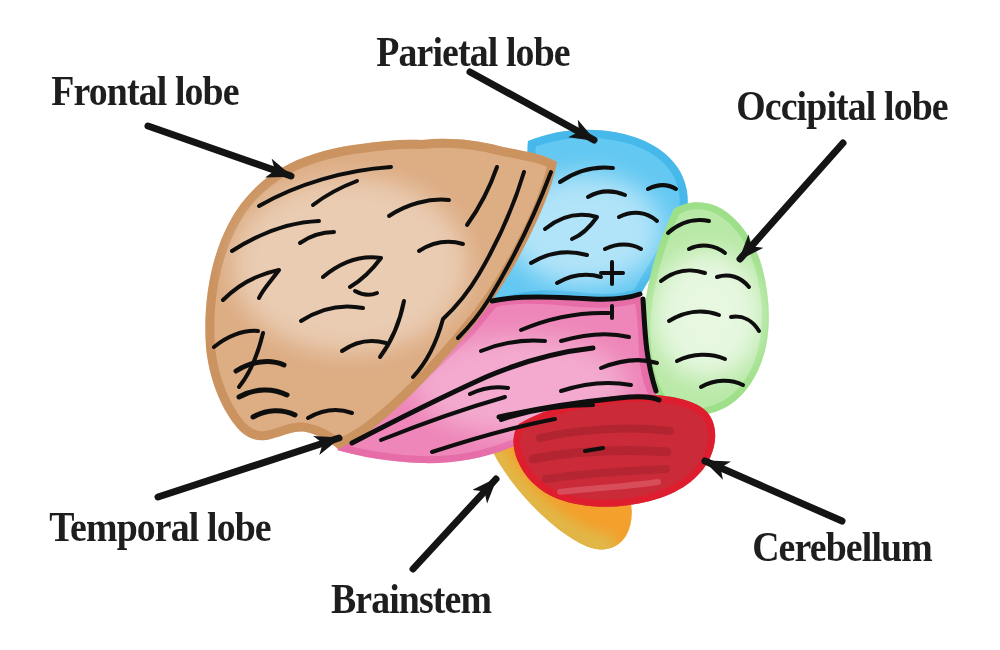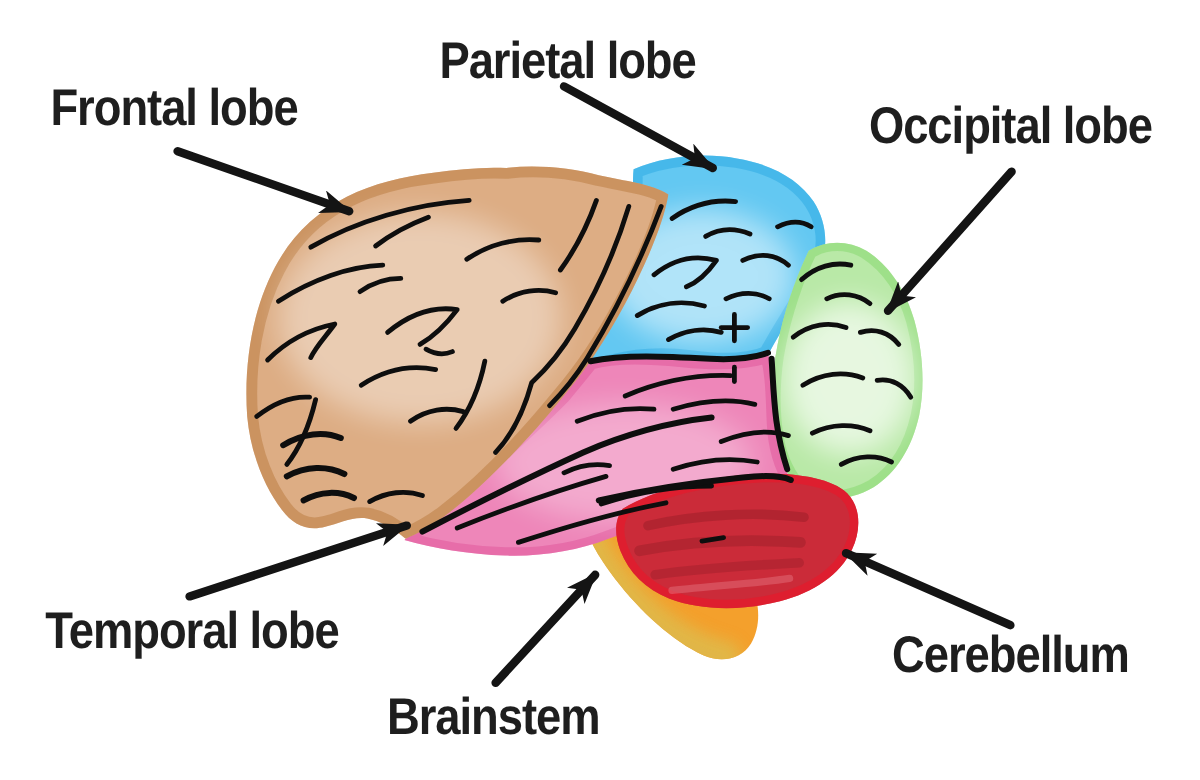--- a/index.html
+++ b/index.html
@@ -1,17 +1,17 @@
 <!DOCTYPE html>
 <html><head>
 <meta charset="utf-8">
 <style>
   html,body{margin:0;padding:0;background:#fff;}
   body{width:1000px;height:650px;font-family:"Liberation Sans",sans-serif;}
-  .stage{position:relative;width:1000px;height:650px;background:#fff;overflow:hidden;}
+  .stage{position:relative;width:1000px;height:650px;background:#fff;overflow:hidden;font-family:Liberation Serif, serif;}
   .stage svg{position:absolute;left:0;top:0;}
   .label{
     position:absolute;
     font-weight:700;
     font-size:43px;
     line-height:1;
     letter-spacing:-1px;
     color:#1e1e1e;
     white-space:nowrap;
     transform:translateX(-50%) scaleX(0.88);

